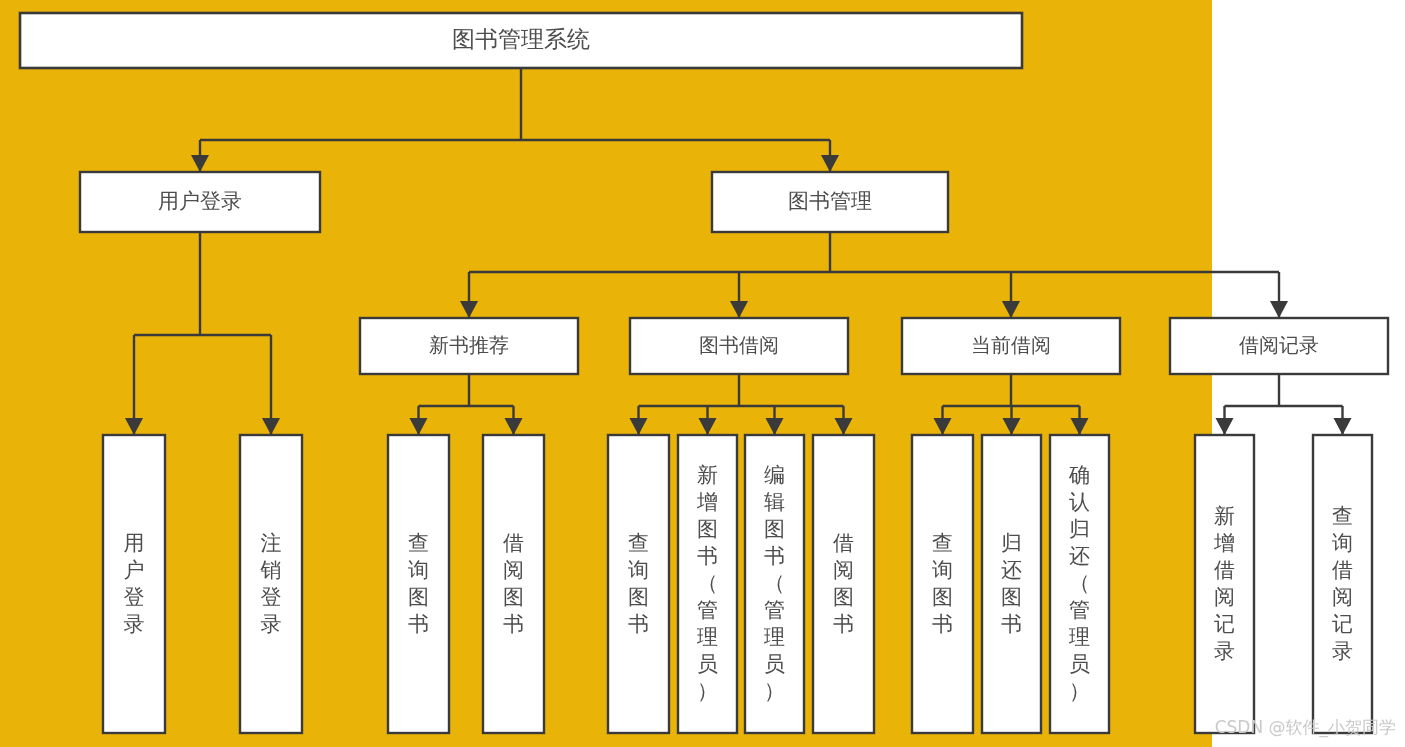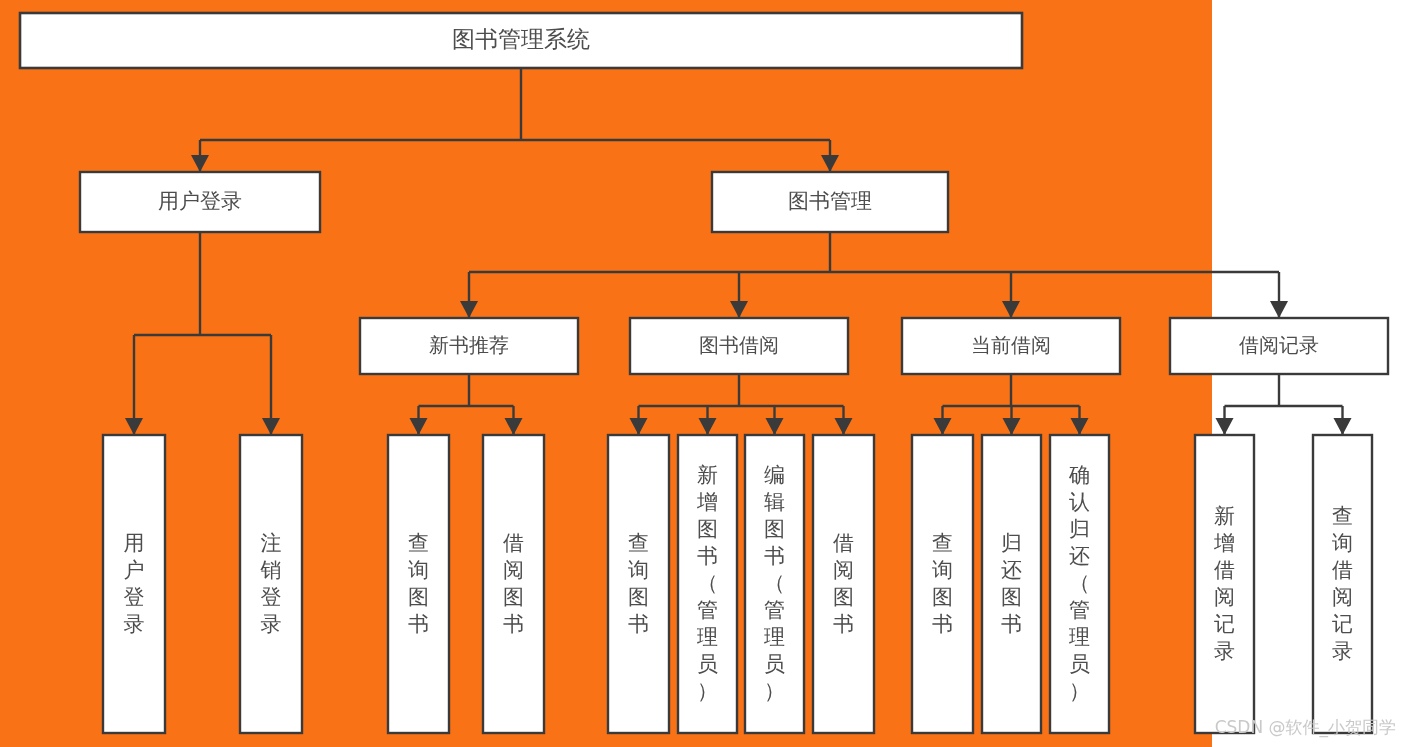--- a/index.html
+++ b/index.html
@@ -11,21 +11,21 @@
   body {
     width: 1405px;
     height: 747px;
     font-family: "DejaVu Sans", "Liberation Sans", sans-serif;
     overflow: hidden;
   }
   #diagram-root {
     position: relative;
     width: 1212px;
     height: 747px;
-    background: #f97316;
+    background: #eab308;
   }
   svg#chart-svg {
     display: block;
     width: 1405px;
     height: 747px;
   }
   .node-box {
     fill: #ffffff;
     stroke: #3a3a3a;
     stroke-width: 2.4;

